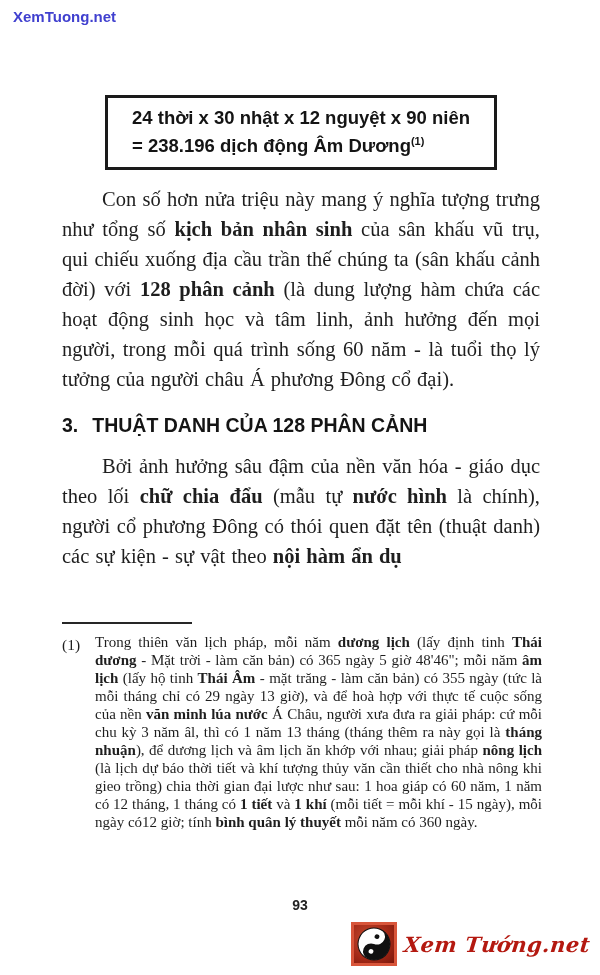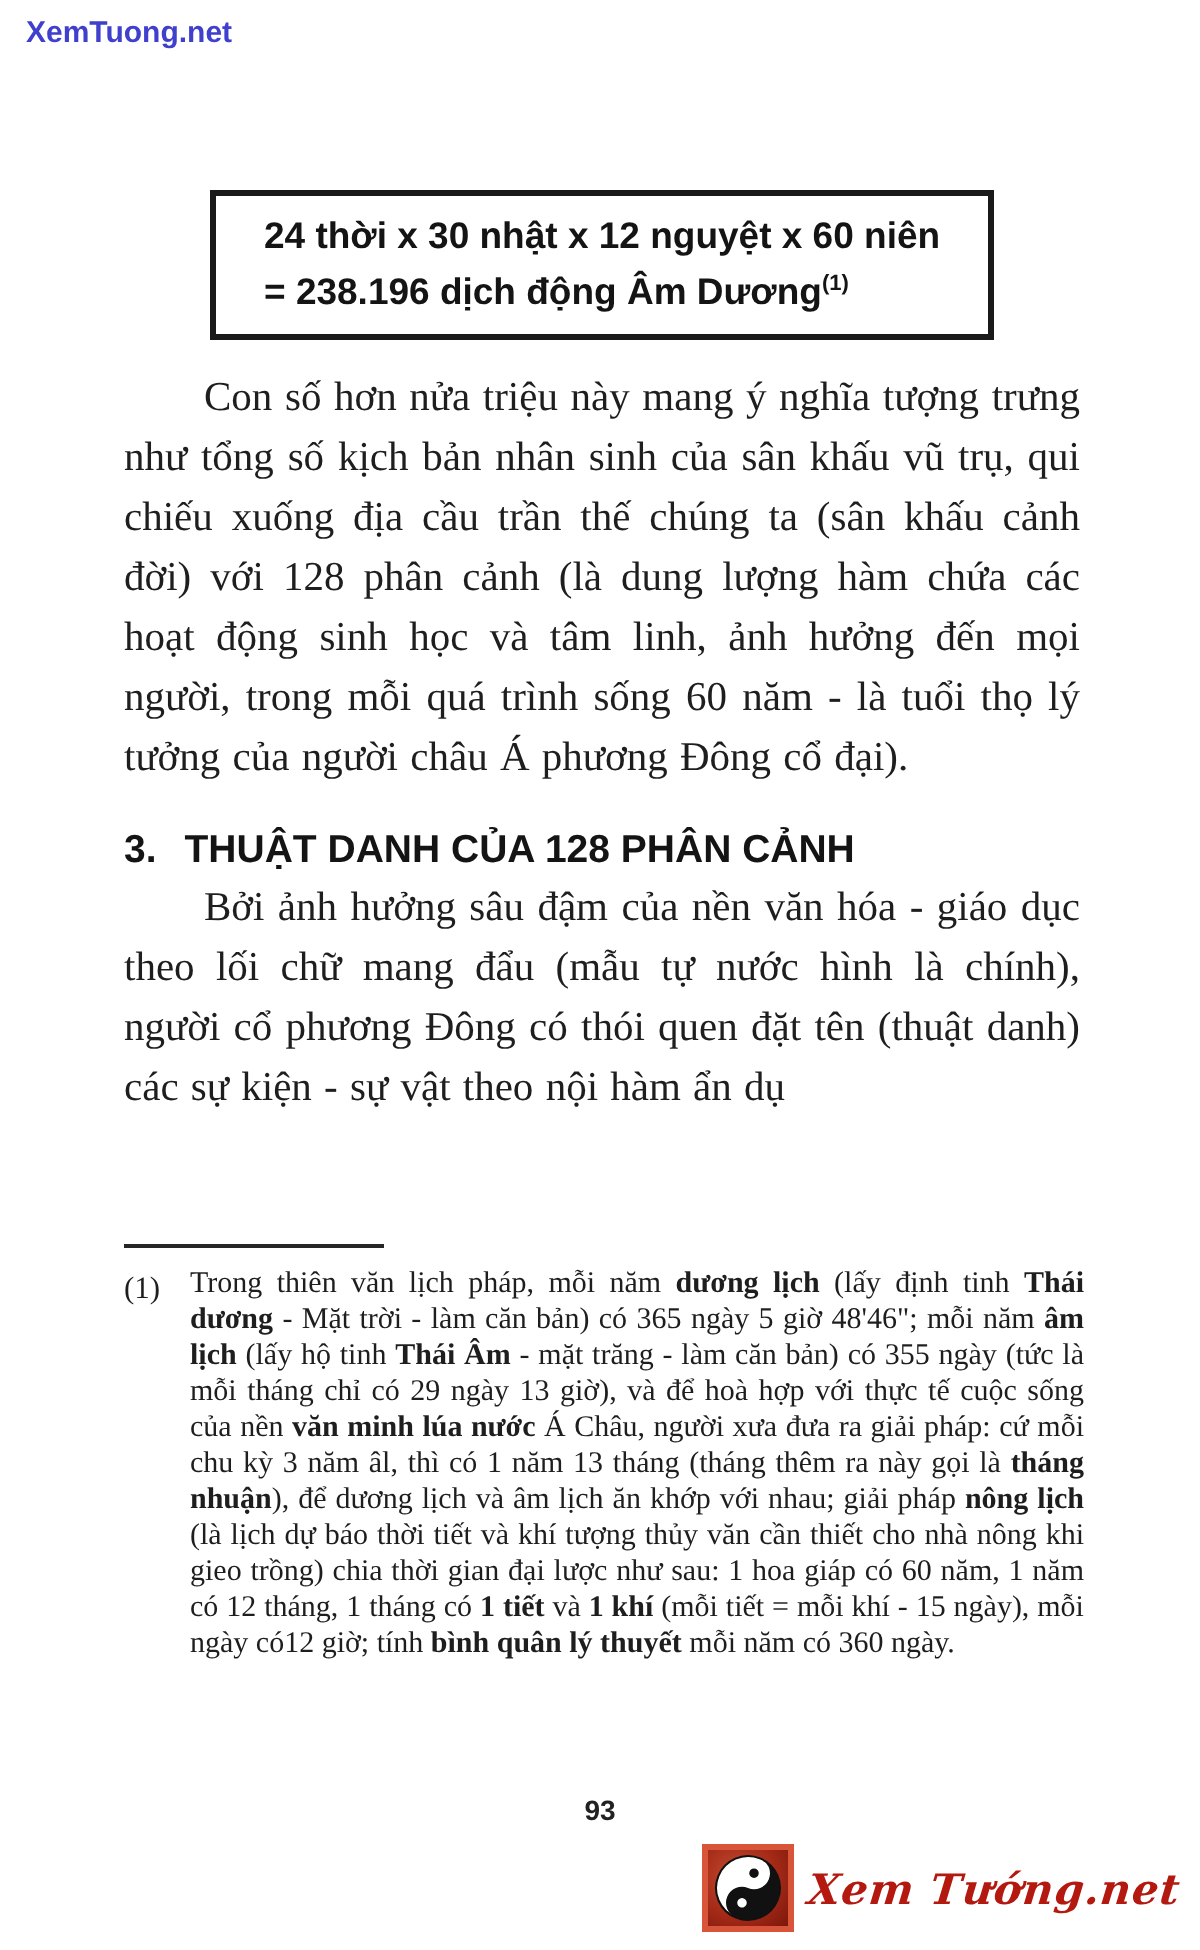--- a/index.html
+++ b/index.html
@@ -24,35 +24,35 @@
   .content{
     position:absolute;left:62px;top:80px;width:478px;
   }
   .body-text{
     margin:0;
     font-size:20.5px;line-height:30px;
     text-align:justify;
     word-spacing:1px;
   }
   .body-text.indent{text-indent:40px;}
-  .body-text b{font-weight:normal;}
+  .body-text b{font-weight:bold;}
   .formula-box{
     box-sizing:border-box;
     margin:15px 0 0 43px;
     width:392px;
     border:3px solid #1a1a1a;
     padding:6px 10px 7px 24px;
     font-family:"Liberation Sans","DejaVu Sans",sans-serif;
     font-weight:bold;font-size:18.5px;line-height:28px;
     color:#141414;
   }
   .formula-box sup{font-size:11px;line-height:0;}
   .spacer-a{height:14px;}
   .section-heading{
-    margin:20px 0 2px 0;
+    margin:20px 0 14px 0;
     font-family:"Liberation Sans","DejaVu Sans",sans-serif;
     font-weight:bold;font-size:19.5px;
     color:#141414;
     white-space:nowrap;
   }
   .section-heading .h-num{margin-right:14px;}
   
   .footnote-area{
     position:absolute;left:62px;top:622px;width:480px;
   }
@@ -105,31 +105,31 @@
 <body>
 
 <div class="page">
 
   <div class="site-header">XemTuong.net</div>
 
   <div class="content">
 
 
     <div class="formula-box">
-      <div class="formula-line">24 thời x 30 nhật x 12 nguyệt x 60 niên</div>
+      <div class="formula-line">24 thời x 30 nhật x 12 nguyệt x 90 niên</div>
       <div class="formula-line"><span>= 238.196 dịch động Âm Dương</span><sup>(1)</sup></div>
     </div>
 
     <div class="spacer-a"></div>
 
     <p class="body-text indent"><span>Con số hơn nửa triệu này mang ý nghĩa tượng trưng như tổng số </span><b>kịch bản nhân sinh</b><span> của sân khấu vũ trụ, qui chiếu xuống địa cầu trần thế chúng ta (sân khấu cảnh đời) với </span><b>128 phân cảnh</b><span> (là dung lượng hàm chứa các hoạt động sinh học và tâm linh, ảnh hưởng đến mọi người, trong mỗi quá trình sống 60 năm - là tuổi thọ lý tưởng của người châu Á phương Đông cổ đại).</span></p>
 
     <h2 class="section-heading"><span class="h-num">3.</span><span>THUẬT DANH CỦA 128 PHÂN CẢNH</span></h2>
 
-    <p class="body-text indent"><span>Bởi ảnh hưởng sâu đậm của nền văn hóa - giáo dục theo lối </span><b>chữ mang đẩu</b><span> (mẫu tự </span><b>nước hình</b><span> là chính), người cổ phương Đông có thói quen đặt tên (thuật danh) các sự kiện - sự vật theo </span><b>nội hàm ẩn dụ</b></p>
+    <p class="body-text indent"><span>Bởi ảnh hưởng sâu đậm của nền văn hóa - giáo dục theo lối </span><b>chữ chia đẩu</b><span> (mẫu tự </span><b>nước hình</b><span> là chính), người cổ phương Đông có thói quen đặt tên (thuật danh) các sự kiện - sự vật theo </span><b>nội hàm ẩn dụ</b></p>
   </div>
 
   <div class="footnote-area">
     <div class="footnote-rule"></div>
     <div class="footnote">
       <span class="fn-marker">(1)</span>
       <div class="fn-text"><span>Trong thiên văn lịch pháp, mỗi năm </span><b>dương lịch</b><span> (lấy định tinh </span><b>Thái dương</b><span> - Mặt trời - làm căn bản) có 365 ngày 5 giờ 48'46"; mỗi năm </span><b>âm lịch</b><span> (lấy hộ tinh </span><b>Thái Âm</b><span> - mặt trăng - làm căn bản) có 355 ngày (tức là mỗi tháng chỉ có 29 ngày 13 giờ), và để hoà hợp với thực tế cuộc sống của nền </span><b>văn minh lúa nước</b><span> Á Châu, người xưa đưa ra giải pháp: cứ mỗi chu kỳ 3 năm âl, thì có 1 năm 13 tháng (tháng thêm ra này gọi là </span><b>tháng nhuận</b><span>), để dương lịch và âm lịch ăn khớp với nhau; giải pháp </span><b>nông lịch</b><span> (là lịch dự báo thời tiết và khí tượng thủy văn cần thiết cho nhà nông khi gieo trồng) chia thời gian đại lược như sau: 1 hoa giáp có 60 năm, 1 năm có 12 tháng, 1 tháng có </span><b>1 tiết</b><span> và </span><b>1 khí</b><span> (mỗi tiết = mỗi khí - 15 ngày), mỗi ngày có12 giờ; tính </span><b>bình quân lý thuyết</b><span> mỗi năm có 360 ngày.</span></div>
     </div>
   </div>
 

